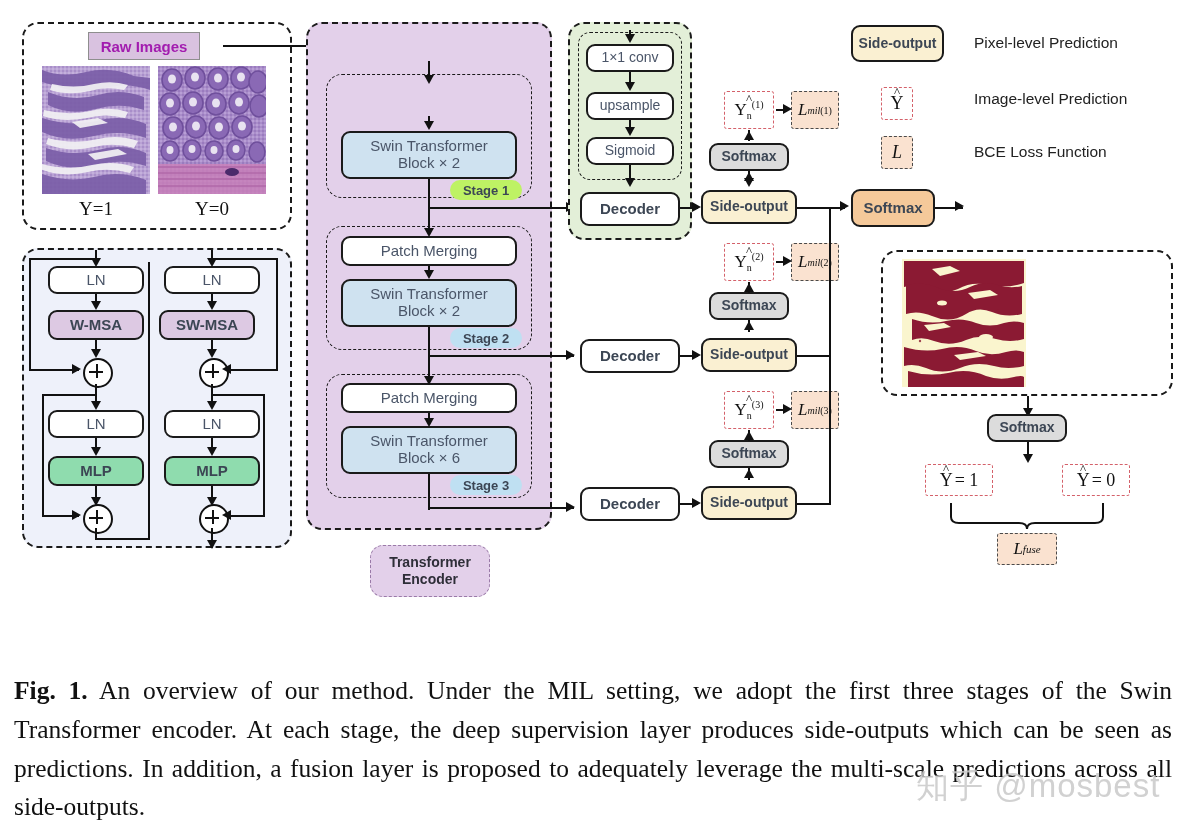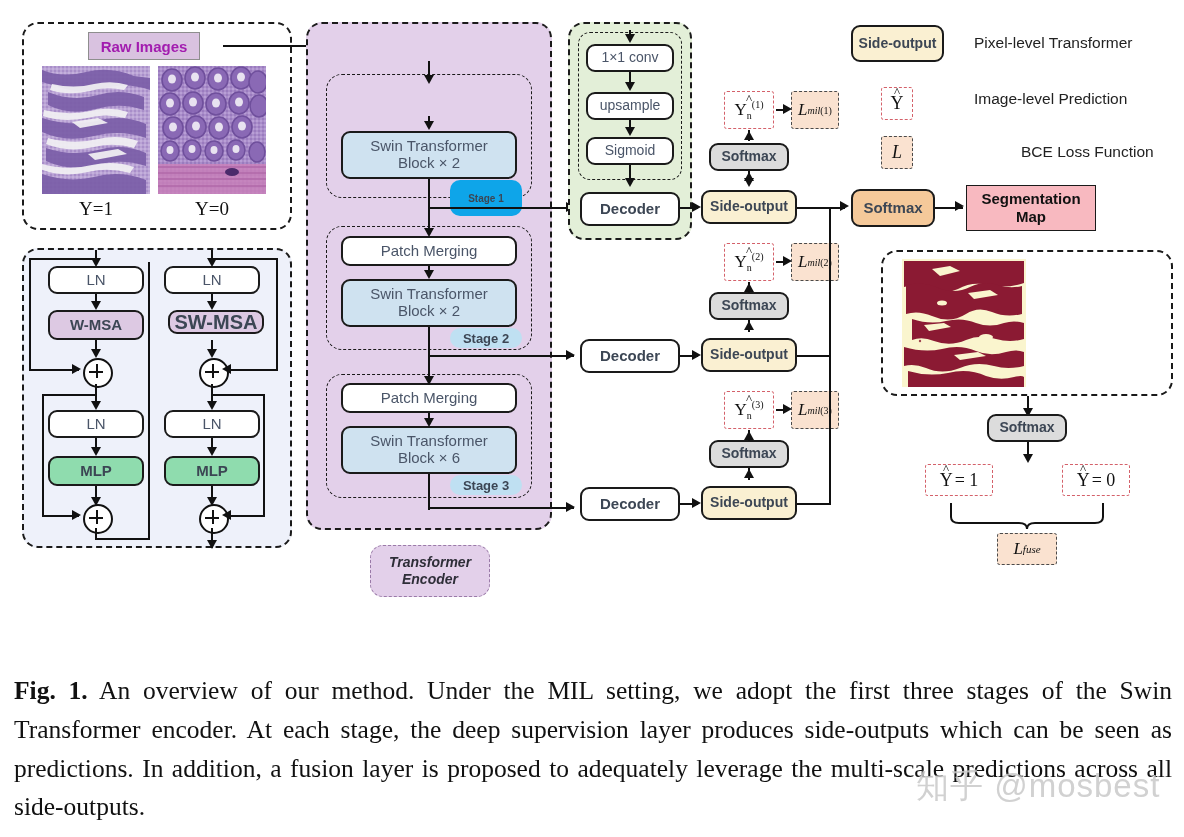--- a/index.html
+++ b/index.html
@@ -182,21 +182,21 @@
 
   <div class="ln vl" style="left:42px;top:394px;height:123px;"></div>
   <div class="ln hl" style="left:42px;top:394px;width:53px;"></div>
   <div class="ln hl" style="left:42px;top:515px;width:37px;"></div>
   <div class="arw r" style="left:72px;top:509.5px;"></div>
   <div class="ln vl" style="left:94.8px;top:528px;height:12px;"></div>
   <div class="ln hl" style="left:94.8px;top:538px;width:55px;"></div>
   <div class="ln vl" style="left:147.5px;top:262px;height:278px;"></div>
 
   <div class="node" style="left:164px;top:266px;width:96px;height:28px;">LN</div>
-  <div class="node b" style="left:168px;top:310px;width:96px;height:24px;background:#ddc9e3;font-size:20px;">SW-MSA</div>
+  <div class="node b" style="left:159px;top:310px;width:96px;height:30px;background:#ddc9e3;font-size:15px;">SW-MSA</div>
   <div class="node" style="left:164px;top:410px;width:96px;height:28px;">LN</div>
   <div class="node b" style="left:164px;top:456px;width:96px;height:30px;background:#8fdcae;">MLP</div>
   <div class="plus" style="left:199px;top:358px;"></div>
   <div class="plus" style="left:199px;top:504px;"></div>
 
   <div class="ln vl" style="left:210.8px;top:250px;height:12px;"></div>
   <div class="arw d" style="left:206.5px;top:258px;"></div>
   <div class="ln vl" style="left:210.8px;top:294px;height:10px;"></div>
   <div class="arw d" style="left:206.5px;top:301px;"></div>
   <div class="ln vl" style="left:210.8px;top:340px;height:12px;"></div>
@@ -218,35 +218,35 @@
   <div class="ln vl" style="left:210.8px;top:528px;height:20px;"></div>
   <div class="arw d" style="left:206.5px;top:540px;"></div>
 
 
   <div class="dgroup" style="left:306px;top:22px;width:246px;height:508px;background:#e3d0ea;"></div>
 
 
   <div class="dgroup thin" style="left:326px;top:74px;width:206px;height:124px;"></div>
   <div class="node" style="left:341px;top:131px;width:176px;height:48px;background:#cfe2f0;white-space:pre-line;">Swin Transformer
 Block × 2</div>
-  <div class="abs" style="left:450px;top:180px;width:72px;height:36px;background:#0ea5e9;border-radius:10px;display:flex;align-items:center;justify-content:center;font-size:10px;font-weight:700;color:#3c4654;">Stage 1</div>
+  <div class="abs" style="left:450px;top:180px;width:72px;height:20px;background:#bef264;border-radius:10px;display:flex;align-items:center;justify-content:center;font-size:13px;font-weight:700;color:#3c4654;">Stage 1</div>
 
   <div class="dgroup thin" style="left:326px;top:226px;width:206px;height:124px;"></div>
   <div class="node" style="left:341px;top:236px;width:176px;height:30px;">Patch Merging</div>
   <div class="node" style="left:341px;top:279px;width:176px;height:48px;background:#cfe2f0;white-space:pre-line;">Swin Transformer
 Block × 2</div>
   <div class="abs" style="left:450px;top:328px;width:72px;height:20px;background:#bfe0f2;border-radius:10px;display:flex;align-items:center;justify-content:center;font-size:13px;font-weight:700;color:#3c4654;">Stage 2</div>
 
   <div class="dgroup thin" style="left:326px;top:374px;width:206px;height:124px;"></div>
   <div class="node" style="left:341px;top:383px;width:176px;height:30px;">Patch Merging</div>
   <div class="node" style="left:341px;top:426px;width:176px;height:48px;background:#cfe2f0;white-space:pre-line;">Swin Transformer
 Block × 6</div>
   <div class="abs" style="left:450px;top:475px;width:72px;height:20px;background:#bfe0f2;border-radius:10px;display:flex;align-items:center;justify-content:center;font-size:13px;font-weight:700;color:#3c4654;">Stage 3</div>
 
-  <div class="abs" style="left:370px;top:545px;width:120px;height:52px;border:1.8px dashed #9a7aa8;border-radius:13px;background:#e3d0ea;display:flex;align-items:center;justify-content:center;text-align:center;font-size:14px;font-weight:700;color:#2e2e38;line-height:1.25;white-space:pre-line;font-style:italic;">Transformer Encoder</div>
+  <div class="abs" style="left:370px;top:545px;width:120px;height:52px;border:1.8px dashed #9a7aa8;border-radius:13px;background:#e3d0ea;display:flex;align-items:center;justify-content:center;text-align:center;font-size:14px;font-weight:700;color:#2e2e38;line-height:1.25;white-space:pre-line;">Transformer Encoder</div>
 
   <div class="ln vl" style="left:427.8px;top:61px;height:16px;"></div>
   <div class="arw d" style="left:423.5px;top:75px;"></div>
   <div class="ln vl" style="left:427.8px;top:116px;height:8px;"></div>
   <div class="arw d" style="left:423.5px;top:121px;"></div>
   <div class="ln vl" style="left:427.8px;top:179px;height:50px;"></div>
   <div class="arw d" style="left:423.5px;top:228px;"></div>
   <div class="ln vl" style="left:427.8px;top:266px;height:8px;"></div>
   <div class="arw d" style="left:423.5px;top:270px;"></div>
   <div class="ln vl" style="left:427.8px;top:327px;height:50px;"></div>
@@ -259,21 +259,21 @@
   <div class="arw r" style="left:566px;top:201.5px;"></div>
   <div class="ln hl" style="left:427.8px;top:355px;width:146px;"></div>
   <div class="arw r" style="left:566px;top:349.5px;"></div>
   <div class="ln hl" style="left:427.8px;top:507px;width:146px;"></div>
   <div class="arw r" style="left:566px;top:501.5px;"></div>
 
   <div class="abs" style="left:568px;top:22px;width:124px;height:218px;border:2px dashed #1a1a1a;border-radius:16px;background:#e3efd8;"></div>
   <div class="dgroup thin" style="left:578px;top:32px;width:104px;height:148px;border-radius:12px;"></div>
   <div class="node" style="left:586px;top:44px;width:88px;height:28px;font-size:14px;">1×1 conv</div>
   <div class="node" style="left:586px;top:92px;width:88px;height:28px;font-size:14px;">upsample</div>
-  <div class="node" style="left:586px;top:137px;width:88px;height:28px;font-size:14px;">Sigmoid</div>
+  <div class="node" style="left:586px;top:137px;width:88px;height:28px;font-size:14px;border-radius:10px;">Sigmoid</div>
   <div class="node b" style="left:580px;top:192px;width:100px;height:34px;">Decoder</div>
 
   <div class="ln vl" style="left:628.8px;top:30px;height:9px;"></div>
   <div class="arw d" style="left:624.5px;top:34px;"></div>
   <div class="ln vl" style="left:628.8px;top:72px;height:12px;"></div>
   <div class="arw d" style="left:624.5px;top:82px;"></div>
   <div class="ln vl" style="left:628.8px;top:120px;height:9px;"></div>
   <div class="arw d" style="left:624.5px;top:127px;"></div>
   <div class="ln vl" style="left:628.8px;top:165px;height:16px;"></div>
   <div class="arw d" style="left:624.5px;top:178px;"></div>
@@ -357,38 +357,36 @@
 
   <div class="ln hl" style="left:797px;top:206.5px;width:48px;"></div>
   <div class="ln hl" style="left:797px;top:354.5px;width:34px;"></div>
   <div class="ln hl" style="left:797px;top:502.5px;width:34px;"></div>
   <div class="ln vl" style="left:829px;top:206.5px;height:298px;"></div>
   <div class="arw r" style="left:840px;top:201px;"></div>
 
   <div class="node b" style="left:851px;top:189px;width:84px;height:38px;background:#f5c99a;font-size:15px;">Softmax</div>
   <div class="ln hl" style="left:935px;top:206.5px;width:28px;"></div>
   <div class="arw r" style="left:955px;top:201px;"></div>
-  <div class="abs" style="left:966px;top:185px;width:130px;height:46px;background:#f8b9c0;border:1.6px solid #1a1a1a;display:flex;align-items:center;justify-content:center;text-align:center;font-size:15px;font-weight:700;color:#111;line-height:1.2;white-space:pre-line;">Segmentation
-Map</div>
 
   <div class="node b" style="left:851px;top:25px;width:93px;height:37px;background:#faf0d2;font-size:14px;">Side-output</div>
-  <div class="abs" style="left:974px;top:34px;font-size:15.5px;color:#222;">Pixel-level Transformer</div>
+  <div class="abs" style="left:974px;top:34px;font-size:15.5px;color:#222;">Pixel-level Prediction</div>
 
   <div class="dgroup red" style="left:881px;top:87px;width:32px;height:33px;"></div>
   <div class="abs math" style="left:881px;top:87px;width:32px;height:33px;display:flex;align-items:center;justify-content:center;font-size:18px;color:#111;">
     <span style="position:relative;display:inline-block;">
       <span style="position:absolute;left:50%;top:-9px;transform:translateX(-50%);font-size:13px;">^</span>
       <span>Y</span>
     </span>
   </div>
   <div class="abs" style="left:974px;top:90px;font-size:15.5px;color:#222;">Image-level Prediction</div>
 
   <div class="dgroup gray" style="left:881px;top:136px;width:32px;height:33px;background:#fae2d0;"></div>
   <div class="abs mi" style="left:881px;top:136px;width:32px;height:33px;display:flex;align-items:center;justify-content:center;font-size:18px;color:#111;">L</div>
-  <div class="abs" style="left:974px;top:143px;font-size:15.5px;color:#222;margin-left:47px;">BCE Loss Function</div>
+  <div class="abs" style="left:974px;top:143px;font-size:15.5px;color:#222;">BCE Loss Function</div>
 
   <div class="dgroup" style="left:881px;top:250px;width:292px;height:146px;"></div>
 
   <svg class="abs" style="left:902px;top:259px;" width="124" height="128">
     <rect width="124" height="128" fill="#faf5ce"></rect>
     <g fill="#8b1a33">
       <path d="M2 2 h120 v22 q-18 6 -36 2 q-16 -4 -30 4 q-20 8 -36 0 q-10 -5 -18 -2z"></path>
       <path d="M4 26 q16 -4 30 2 q18 8 34 0 q14 -7 28 -2 q12 4 24 1 v28 q-16 4 -30 -2 q-14 -6 -26 2 q-16 10 -34 2 q-14 -6 -26 -2z"></path>
       <path d="M10 60 q18 6 34 2 q16 -4 30 2 q14 5 28 0 q10 -3 20 0 v16 q-14 4 -28 0 q-16 -5 -30 1 q-16 7 -32 1 q-12 -5 -22 -1z"></path>
       <path d="M2 88 q20 6 38 2 q18 -5 34 2 q14 6 30 1 q10 -3 18 0 v14 q-16 4 -30 0 q-18 -5 -34 2 q-18 7 -34 0 q-12 -5 -22 -2z"></path>

